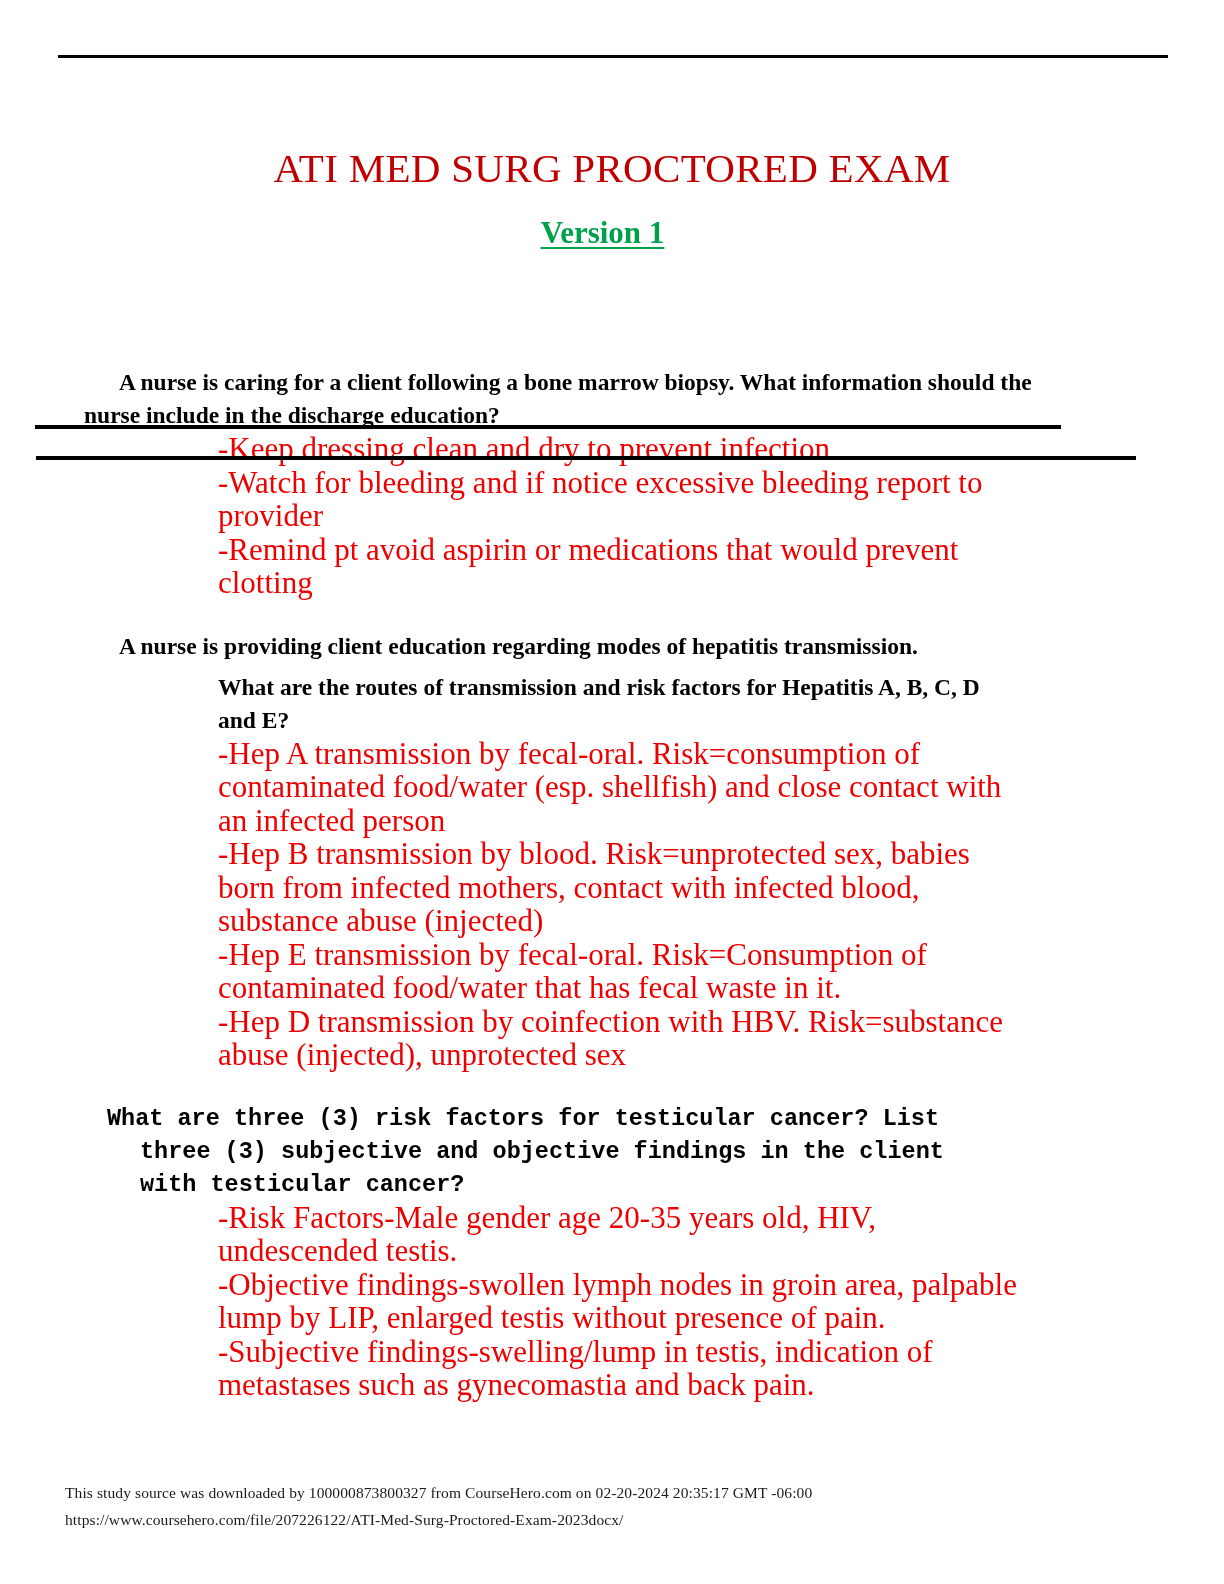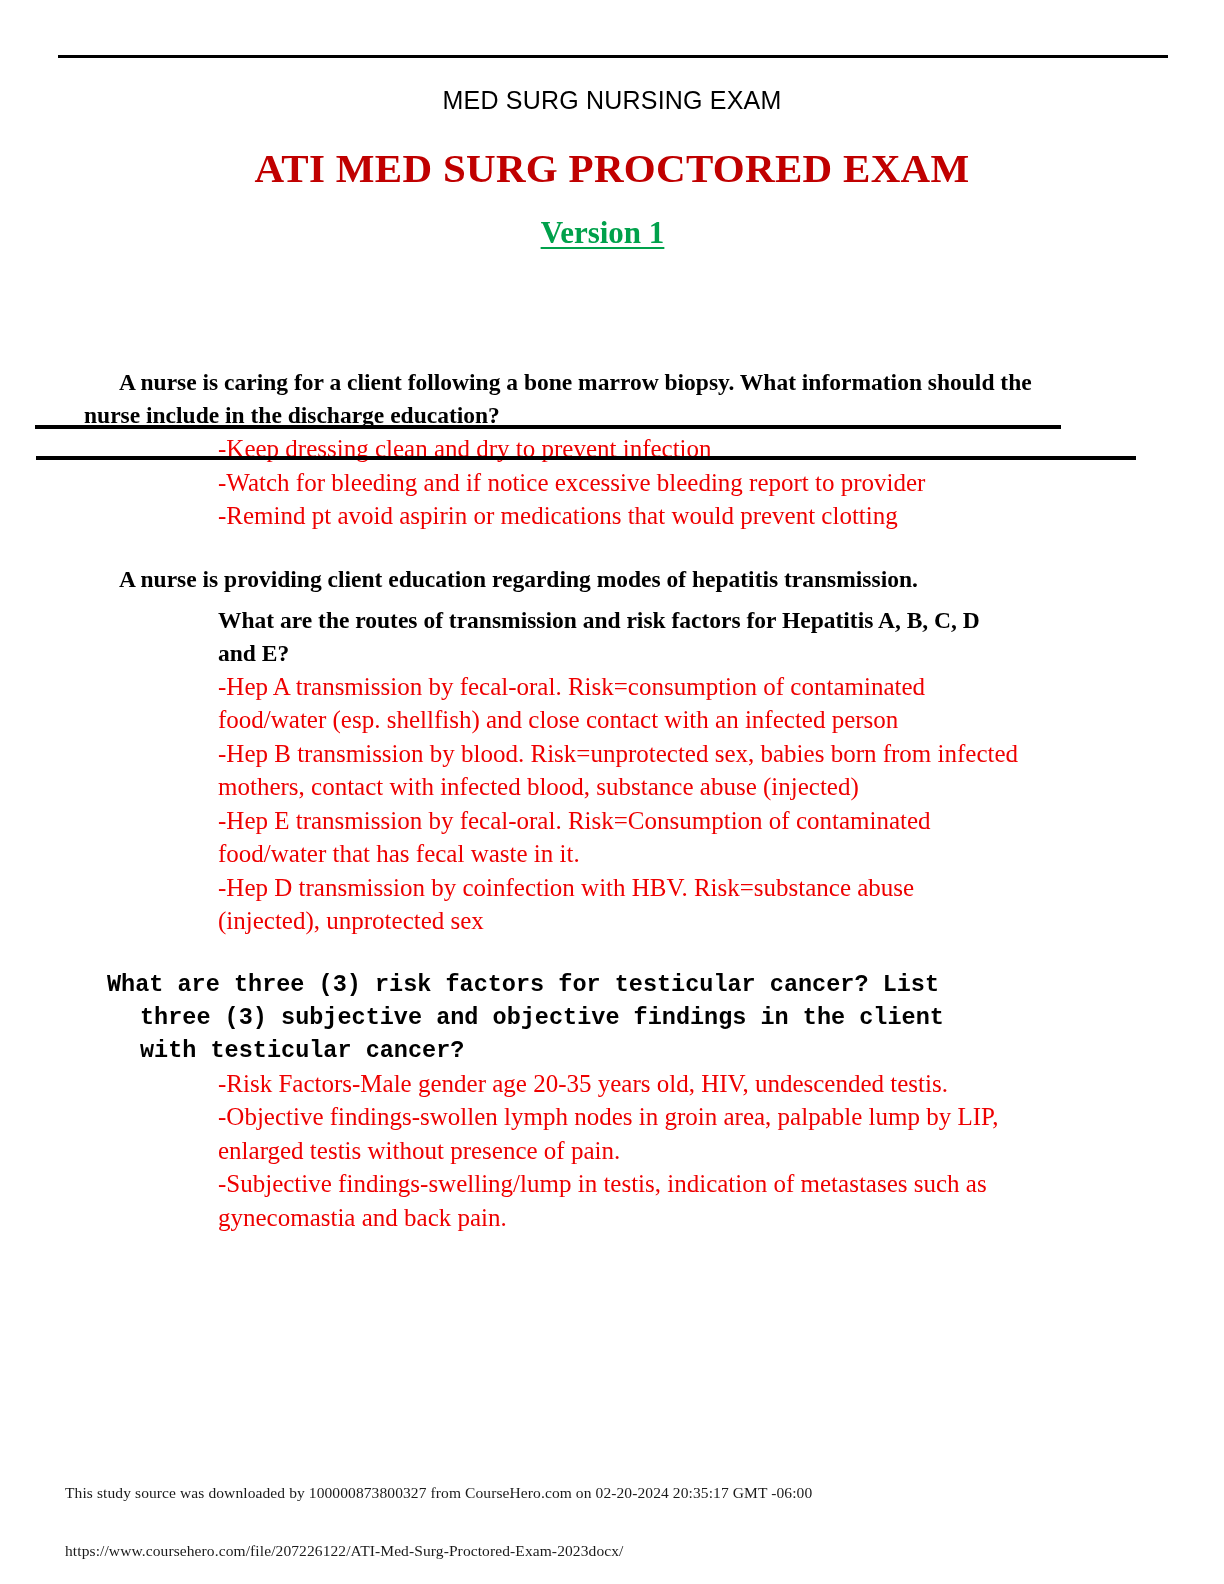--- a/index.html
+++ b/index.html
@@ -49,21 +49,21 @@
   }
 
   .doc-title {
     position: absolute;
     left: 0;
     top: 144px;
     width: 1224px;
     text-align: center;
     font-family: "Liberation Serif", "DejaVu Serif", serif;
     font-size: 41px;
-    font-weight: 700;
+    font-weight: 400;
     letter-spacing: 0.3px;
     color: #C00000;
   }
 
   .doc-version {
     position: absolute;
     left: 0;
     top: 215px;
     width: 1205px;
     text-align: center;
@@ -111,21 +111,21 @@
     margin-right: 215px;
     text-indent: 0;
     padding-left: 33px;
     font-family: Liberation Mono, monospace;
   }
   .q-hang .firstline { margin-left: -33px; }
 
   .answer {
     color: #EE0000;
     font-weight: 400;
-    font-size: 25px;
+    font-size: 31px;
     line-height: 33.5px;
     margin-left: 218px;
     margin-right: 205px;
   }
   .answer p { margin: 0; }
 
   .gap-lg { height: 30px; }
 
   
   .stray-rule {
@@ -144,35 +144,34 @@
     top: 1483px;
     font-size: 15.5px;
     line-height: 20px;
     color: #1a1a1a;
     letter-spacing: 0.1px;
     text-align: right;
   }
   .footer-url {
     position: absolute;
     left: 65px;
-    top: 1541px;
+    top: 1510px;
     font-size: 15.5px;
     line-height: 20px;
     color: #1a1a1a;
     letter-spacing: 0.1px;
   }
 </style>
 </head>
 <body>
 
 <div class="page">
 
   <div class="header-rule"></div>
 
-  <div class="doc-subject">MED SURG NURSING EXAM</div>
 
   <div class="doc-title">ATI MED SURG PROCTORED EXAM</div>
 
   <div class="doc-version">
     <span class="vtext">Version 1</span>
   </div>
 
   <div class="content">
 
     <div class="qa-block">

